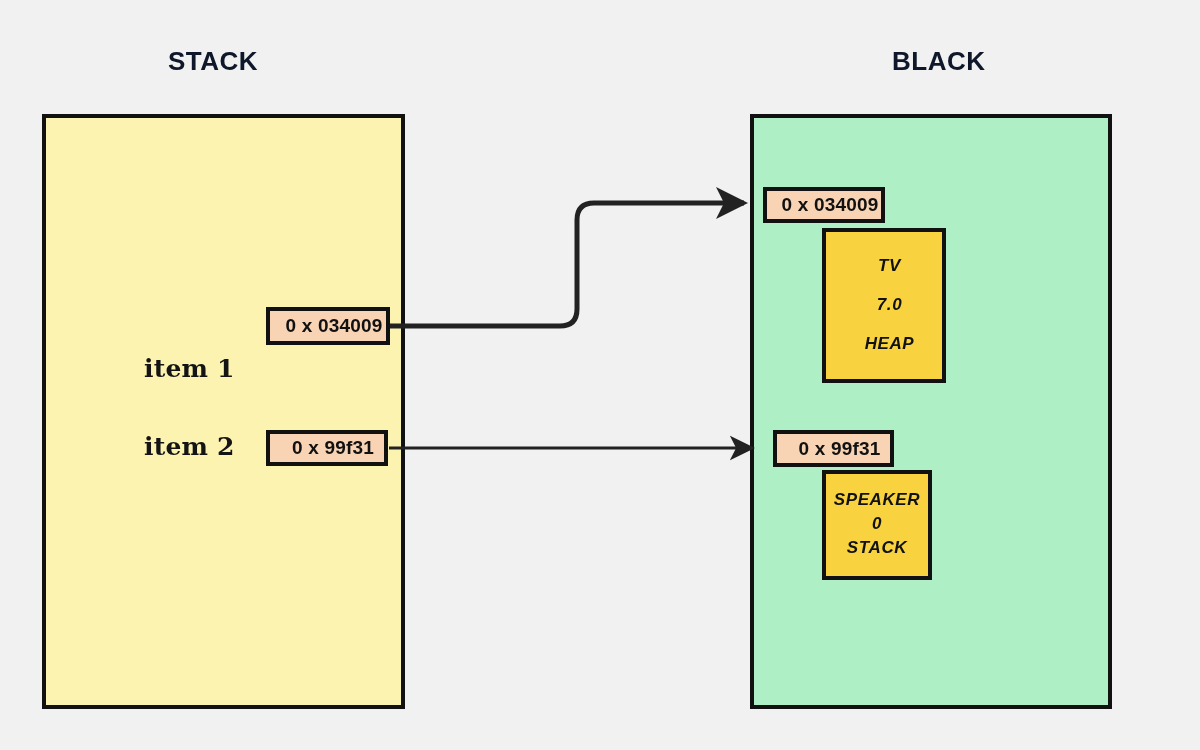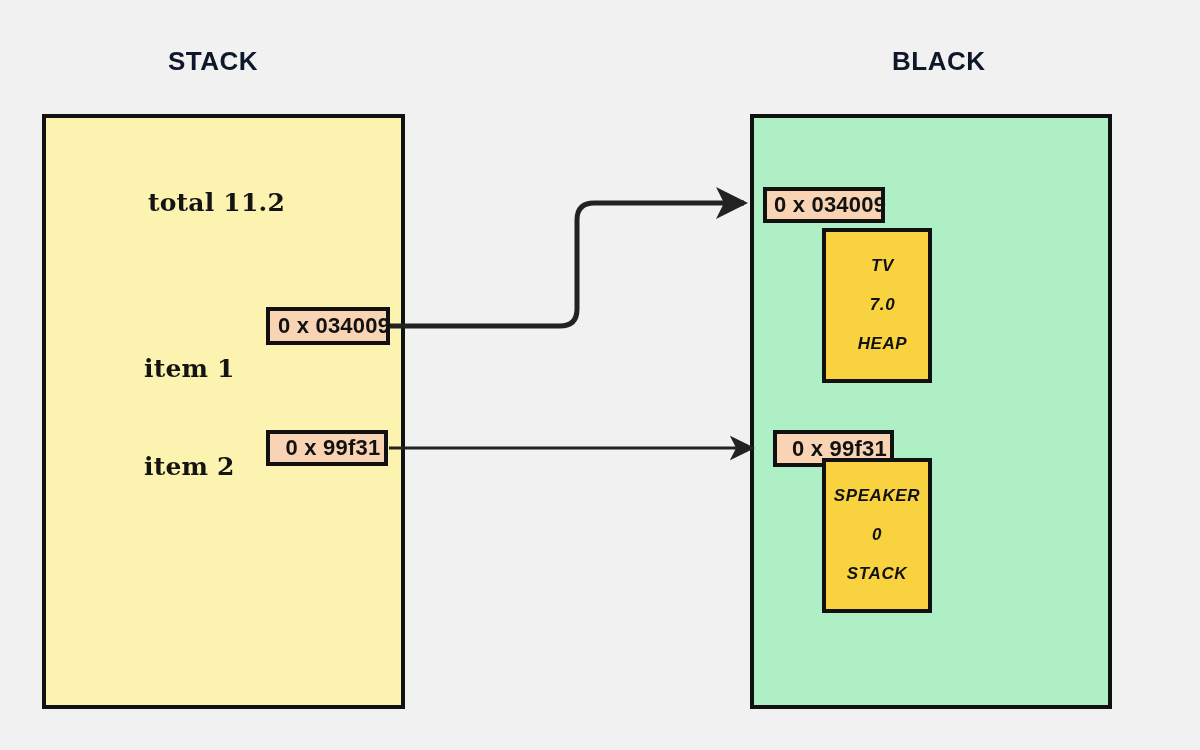--- a/index.html
+++ b/index.html
@@ -63,33 +63,33 @@
   }
   .var-label {
     font-family: "DejaVu Serif", serif;
     font-weight: bold;
     font-size: 25px;
     color: #141414;
     letter-spacing: 0.2px;
   }
   #var-total { left: 148px; top: 188px; }
   #var-item1 { left: 144px; top: 310px; margin-top: 44px; }
-  #var-item2 { left: 144px; top: 452px; justify-content: center; }
+  #var-item2 { left: 144px; top: 432px; justify-content: center; }
 
   
   .addr-chip {
     position: absolute;
     background: #f8d3b4;
     border: 4px solid #111111;
     display: flex;
     align-items: center;
     justify-content: center;
     font-family: "Liberation Sans", sans-serif;
     font-weight: bold;
-    font-size: 22px;
+    font-size: 19px;
     color: #111111;
     letter-spacing: 0.2px;
     white-space: nowrap;
     padding-left: 12px;
   }
   #stack-addr-1 { left: 266px; top: 307px; width: 124px; height: 38px; }
   #stack-addr-2 { left: 266px; top: 430px; width: 122px; height: 36px; }
   #heap-addr-1  { left: 763px; top: 187px; width: 122px; height: 36px; }
   #heap-addr-2  { left: 773px; top: 430px; width: 121px; height: 37px; }
 
@@ -107,22 +107,22 @@
   .obj-field {
     font-family: "Liberation Sans", sans-serif;
     font-weight: bold;
     font-style: italic;
     font-size: 17px;
     color: #111111;
     letter-spacing: 0.6px;
     text-align: center;
     white-space: nowrap;
   }
-  #heap-object-1 { left: 822px; top: 228px; width: 110px; height: 155px; padding-left: 17px; }
-  #heap-object-2 { left: 822px; top: 458px; width: 110px; height: 155px; }
+  #heap-object-1 { left: 822px; top: 228px; width: 124px; height: 155px; padding-left: 17px; }
+  #heap-object-2 { left: 822px; top: 470px; width: 110px; height: 110px; }
 
   
   #arrow-layer {
     position: absolute;
     left: 0;
     top: 0;
     width: 1200px;
     height: 750px;
     pointer-events: none;
   }
@@ -133,23 +133,20 @@
 <div id="canvas">
 
   <div class="region-title" id="stack-title">STACK</div>
 
   <div class="region-title" id="heap-title">BLACK</div>
 
   <div class="region-box" id="stack-region"></div>
 
   <div class="region-box" id="heap-region"></div>
 
-  <div class="stack-var" id="var-total">
-    <span class="var-label">total 11.2</span>
-  </div>
 
   <div class="stack-var" id="var-item1">
     <span class="var-label">item 1</span>
   </div>
 
   <div class="stack-var" id="var-item2">
     <span class="var-label">item 2</span>
   </div>
 
   <div class="addr-chip" id="stack-addr-1">0 x 034009</div>

